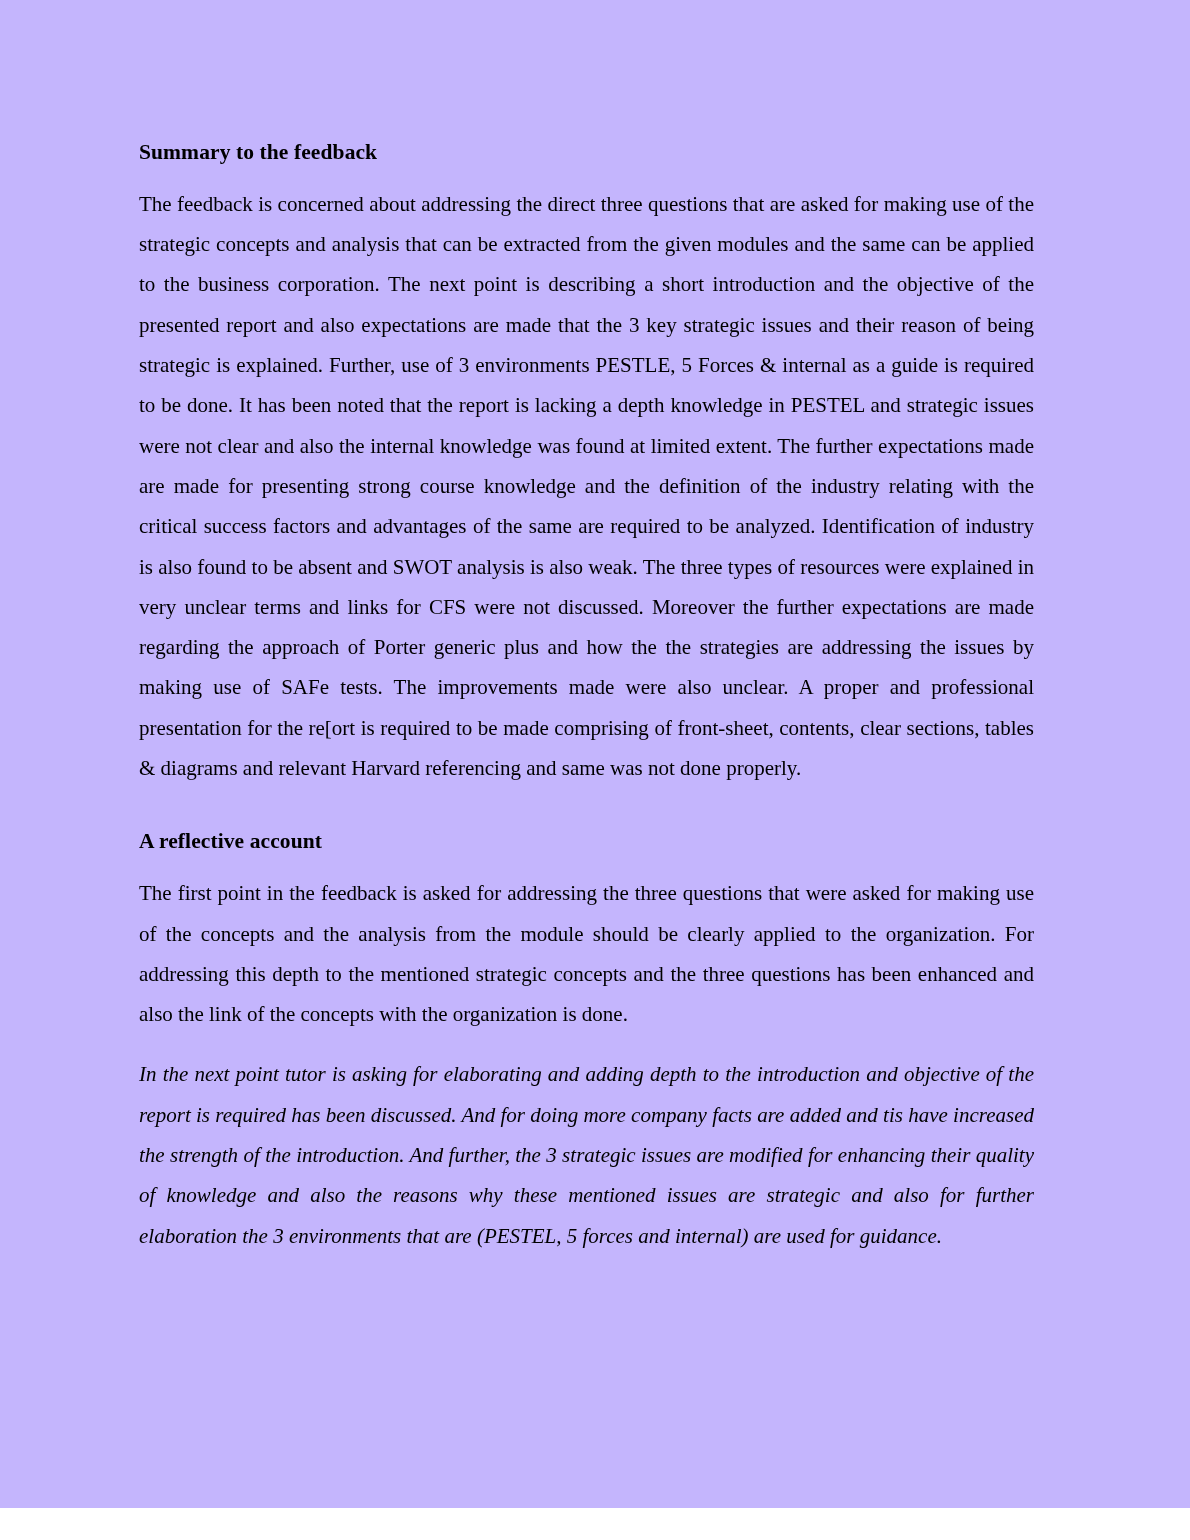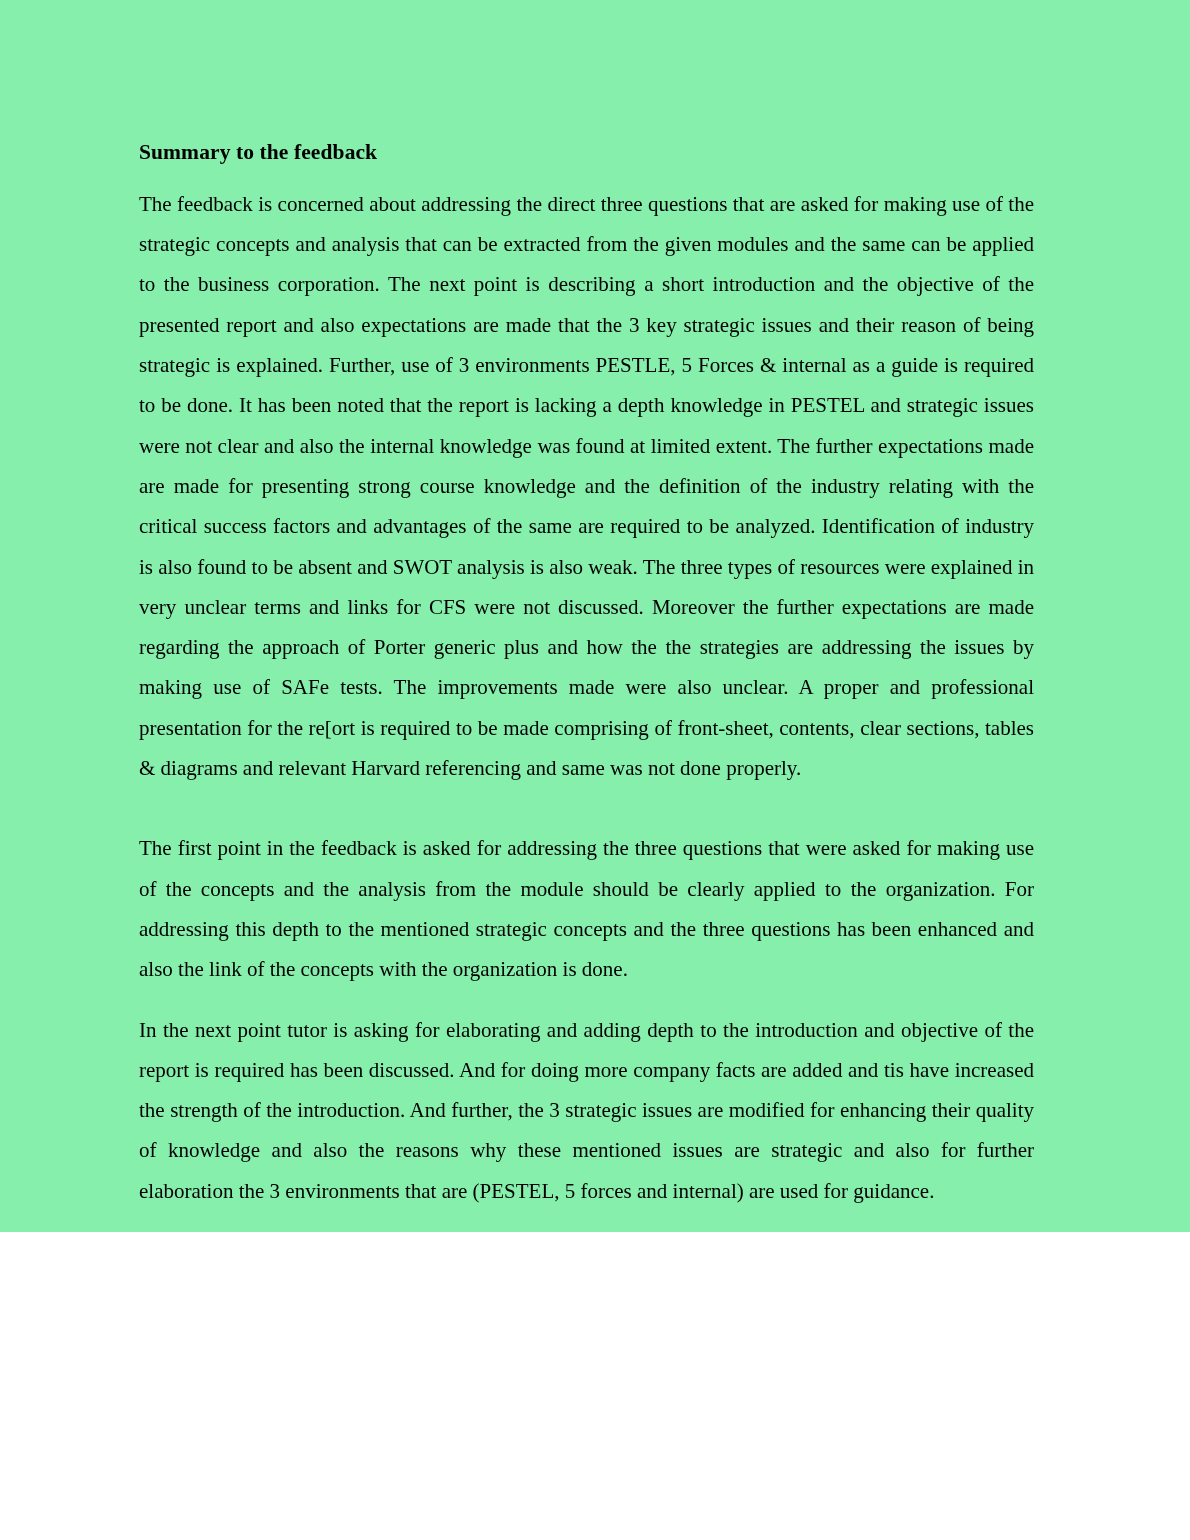--- a/index.html
+++ b/index.html
@@ -9,24 +9,24 @@
   }
   body {
     width: 1190px;
     height: 1540px;
     font-family: "Liberation Serif", "DejaVu Serif", serif;
     color: #000000;
     overflow: hidden;
   }
   .page {
     width: 1190px;
-    height: 1232px;
+    height: 1508px;
     box-sizing: border-box;
     padding: 139px 140px 0 139px;
-    background: #86efac;
+    background: #c4b5fd;
     position: relative;
   }
   .doc-body {
     width: 911px;
   }
   h2.section-heading {
     font-family: "Liberation Serif", "DejaVu Serif", serif;
     font-size: 21.5px;
     font-weight: bold;
     line-height: 1.25;
@@ -39,36 +39,38 @@
     font-size: 21px;
     line-height: 40.3px;
     text-align: justify;
     text-justify: inter-word;
     margin: 0 16px 20px 0;
     hyphens: none;
     -webkit-hyphens: none;
   }
   p.body-para:last-child {
     margin-bottom: 0;
+    font-style: italic;
   }
   .spacer-before-heading {
     height: 20px;
   }
 </style>
 </head>
 <body>
 
 <div class="page">
   <div class="doc-body">
 
     <h2 class="section-heading">Summary to the feedback</h2>
 
     <p class="body-para">The feedback is concerned about addressing the direct three questions that are asked for making use of the strategic concepts and analysis that can be extracted from the given modules and the same can be applied to the business corporation. The next point is describing a short introduction and the objective of the presented report and also expectations are made that the 3 key strategic issues and their reason of being strategic is explained. Further, use of 3 environments PESTLE, 5 Forces &amp; internal as a guide is required to be done. It has been noted that the report is lacking a depth knowledge in PESTEL and strategic issues were not clear and also the internal knowledge was found at limited extent. The further expectations made are made for presenting strong course knowledge and the definition of the industry relating with the critical success factors and advantages of the same are required to be analyzed. Identification of industry is also found to be absent and SWOT analysis is also weak. The three types of resources were explained in very unclear terms and links for CFS were not discussed. Moreover the further expectations are made regarding the approach of Porter generic plus and how the the strategies are addressing the issues by making use of SAFe tests. The improvements made were also unclear. A proper and professional presentation for the re[ort is required to be made comprising of front-sheet, contents, clear sections, tables &amp; diagrams and relevant Harvard referencing and same was not done properly.</p>
 
     <div class="spacer-before-heading"></div>
 
+    <h2 class="section-heading">A reflective account</h2>
 
     <p class="body-para">The first point in the feedback is asked for addressing the three questions that were asked for making use of the concepts and the analysis from the module should be clearly applied to the organization. For addressing this depth to the mentioned strategic concepts and the three questions has been enhanced and also the link of the concepts with the organization is done.</p>
 
     <p class="body-para">In the next point tutor is asking for elaborating and adding depth to the introduction and objective of the report is required has been discussed. And for doing more company facts are added and tis have increased the strength of the introduction. And further, the 3 strategic issues are modified for enhancing their quality of knowledge and also the reasons why these mentioned issues are strategic and also for further elaboration the 3 environments that are (PESTEL, 5 forces and internal) are used for guidance.</p>
 
   </div>
 </div>
 
 </body></html>

